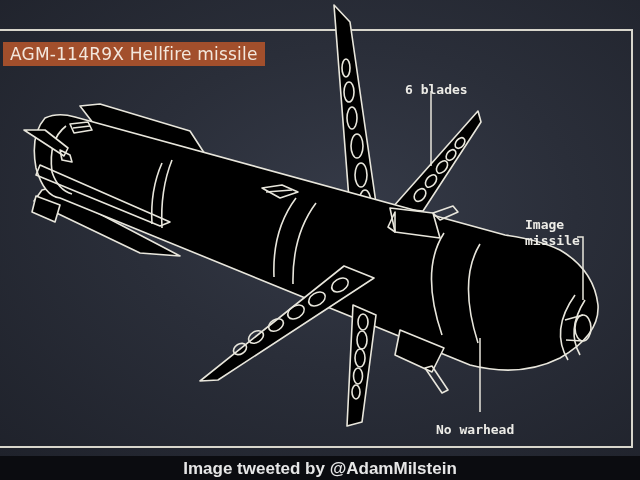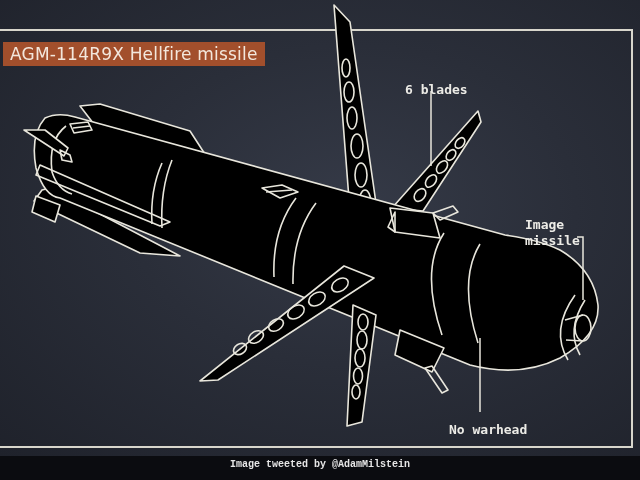--- a/index.html
+++ b/index.html
@@ -4,21 +4,21 @@
   <style>
     html, body { margin:0; padding:0; }
     body { width:640px; height:480px; overflow:hidden; background:#0c0d12; position:relative; font-family:"Liberation Sans", sans-serif; }
     .canvas { position:absolute; left:0; top:0; width:640px; height:456px;
       background: radial-gradient(ellipse at 55% 45%, #353a47 0%, #2a2e39 45%, #1f222b 100%); }
     .frame { position:absolute; left:-2px; top:29px; width:635px; height:419px; border:2px solid #d8d6cc; border-left:none; box-sizing:border-box; }
     .title-box { position:absolute; left:3px; top:42px; height:24px; padding:0 7px; background:#a24f2c; color:#f3e7dc;
       font-family:"DejaVu Sans", sans-serif; font-size:17px; line-height:24px; letter-spacing:0.2px; }
     .label { position:absolute; color:#ecebe6; font-family:"DejaVu Sans Mono", "Liberation Mono", monospace; font-size:13px; line-height:15px; font-weight:bold; }
     .caption-band { position:absolute; left:0; top:456px; width:640px; height:24px; background:#0b0c10; }
-    .caption { position:absolute; left:0; width:640px; top:459px; text-align:center; color:#e6e6e6; font-family:Liberation Mono, monospace; font-size:10px; font-weight:bold; }
+    .caption { position:absolute; left:0; width:640px; top:459px; text-align:center; color:#e6e6e6; font-family:Liberation Sans, sans-serif; font-size:17px; font-weight:bold; }
     svg { position:absolute; left:0; top:0; }
   </style>
 </head>
 <body>
 
 <div class="canvas"></div>
 <div class="frame"></div>
 
 <svg width="640" height="456" viewBox="0 0 640 456">
   <g stroke="#e8e6dc" stroke-width="1.6" fill="#000" stroke-linejoin="round">
@@ -111,16 +111,16 @@
     <line x1="431" y1="91" x2="431" y2="166"></line>
     <polyline points="577,237 583,237 583,300"></polyline>
     <line x1="480" y1="338" x2="480" y2="412"></line>
   </g>
 </svg>
 
 <div class="title-box">AGM-114R9X Hellfire missile</div>
 <div class="label" style="left:405px; top:82px;">6 blades</div>
 <div class="label" style="left:525px; top:217px;">Image</div>
 <div class="label" style="left:525px; top:233px;">missile</div>
-<div class="label" style="left:449px; top:422px;">No warhead</div>
+<div class="label" style="left:436px; top:422px;">No warhead</div>
 
 <div class="caption-band"></div>
 <div class="caption">Image tweeted by @AdamMilstein</div>
 
 </body></html>

